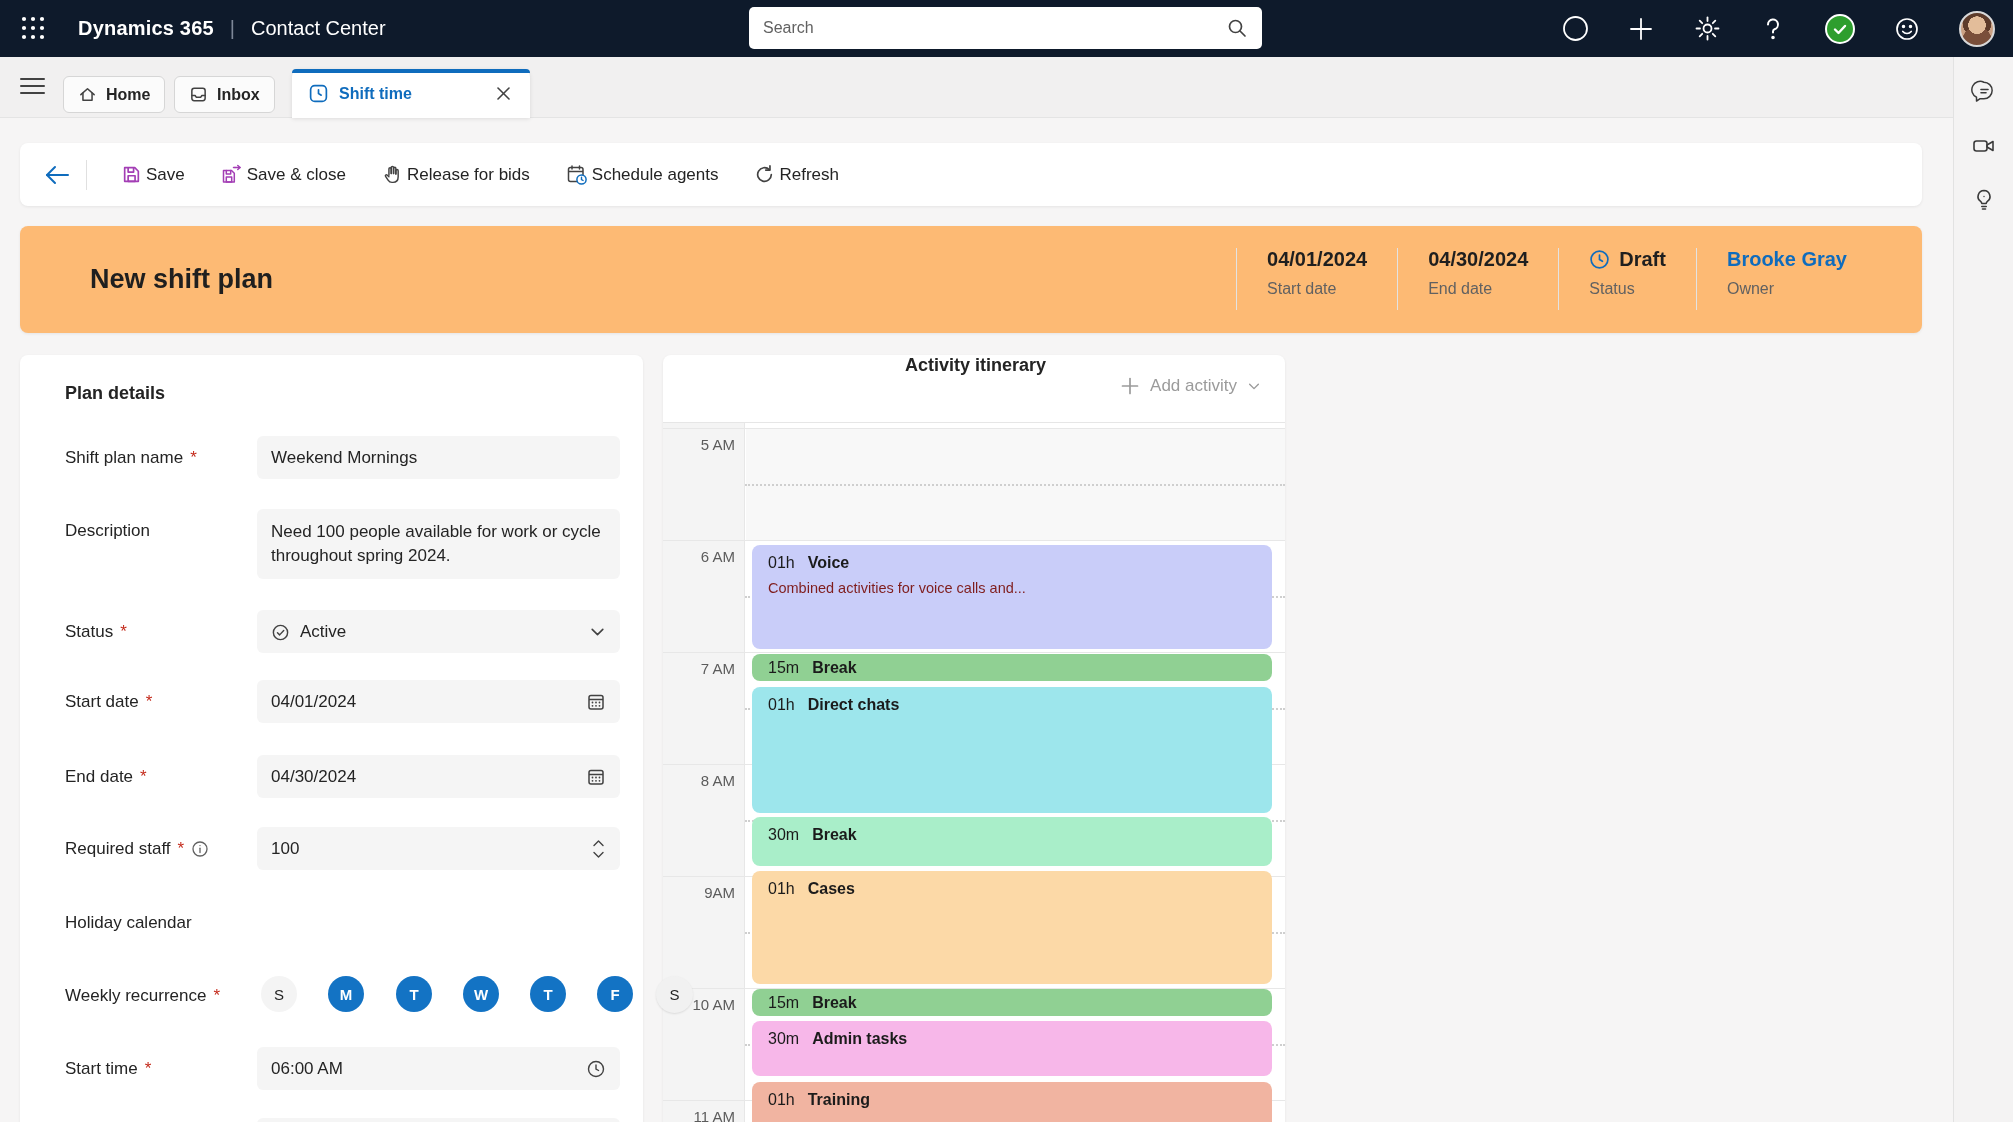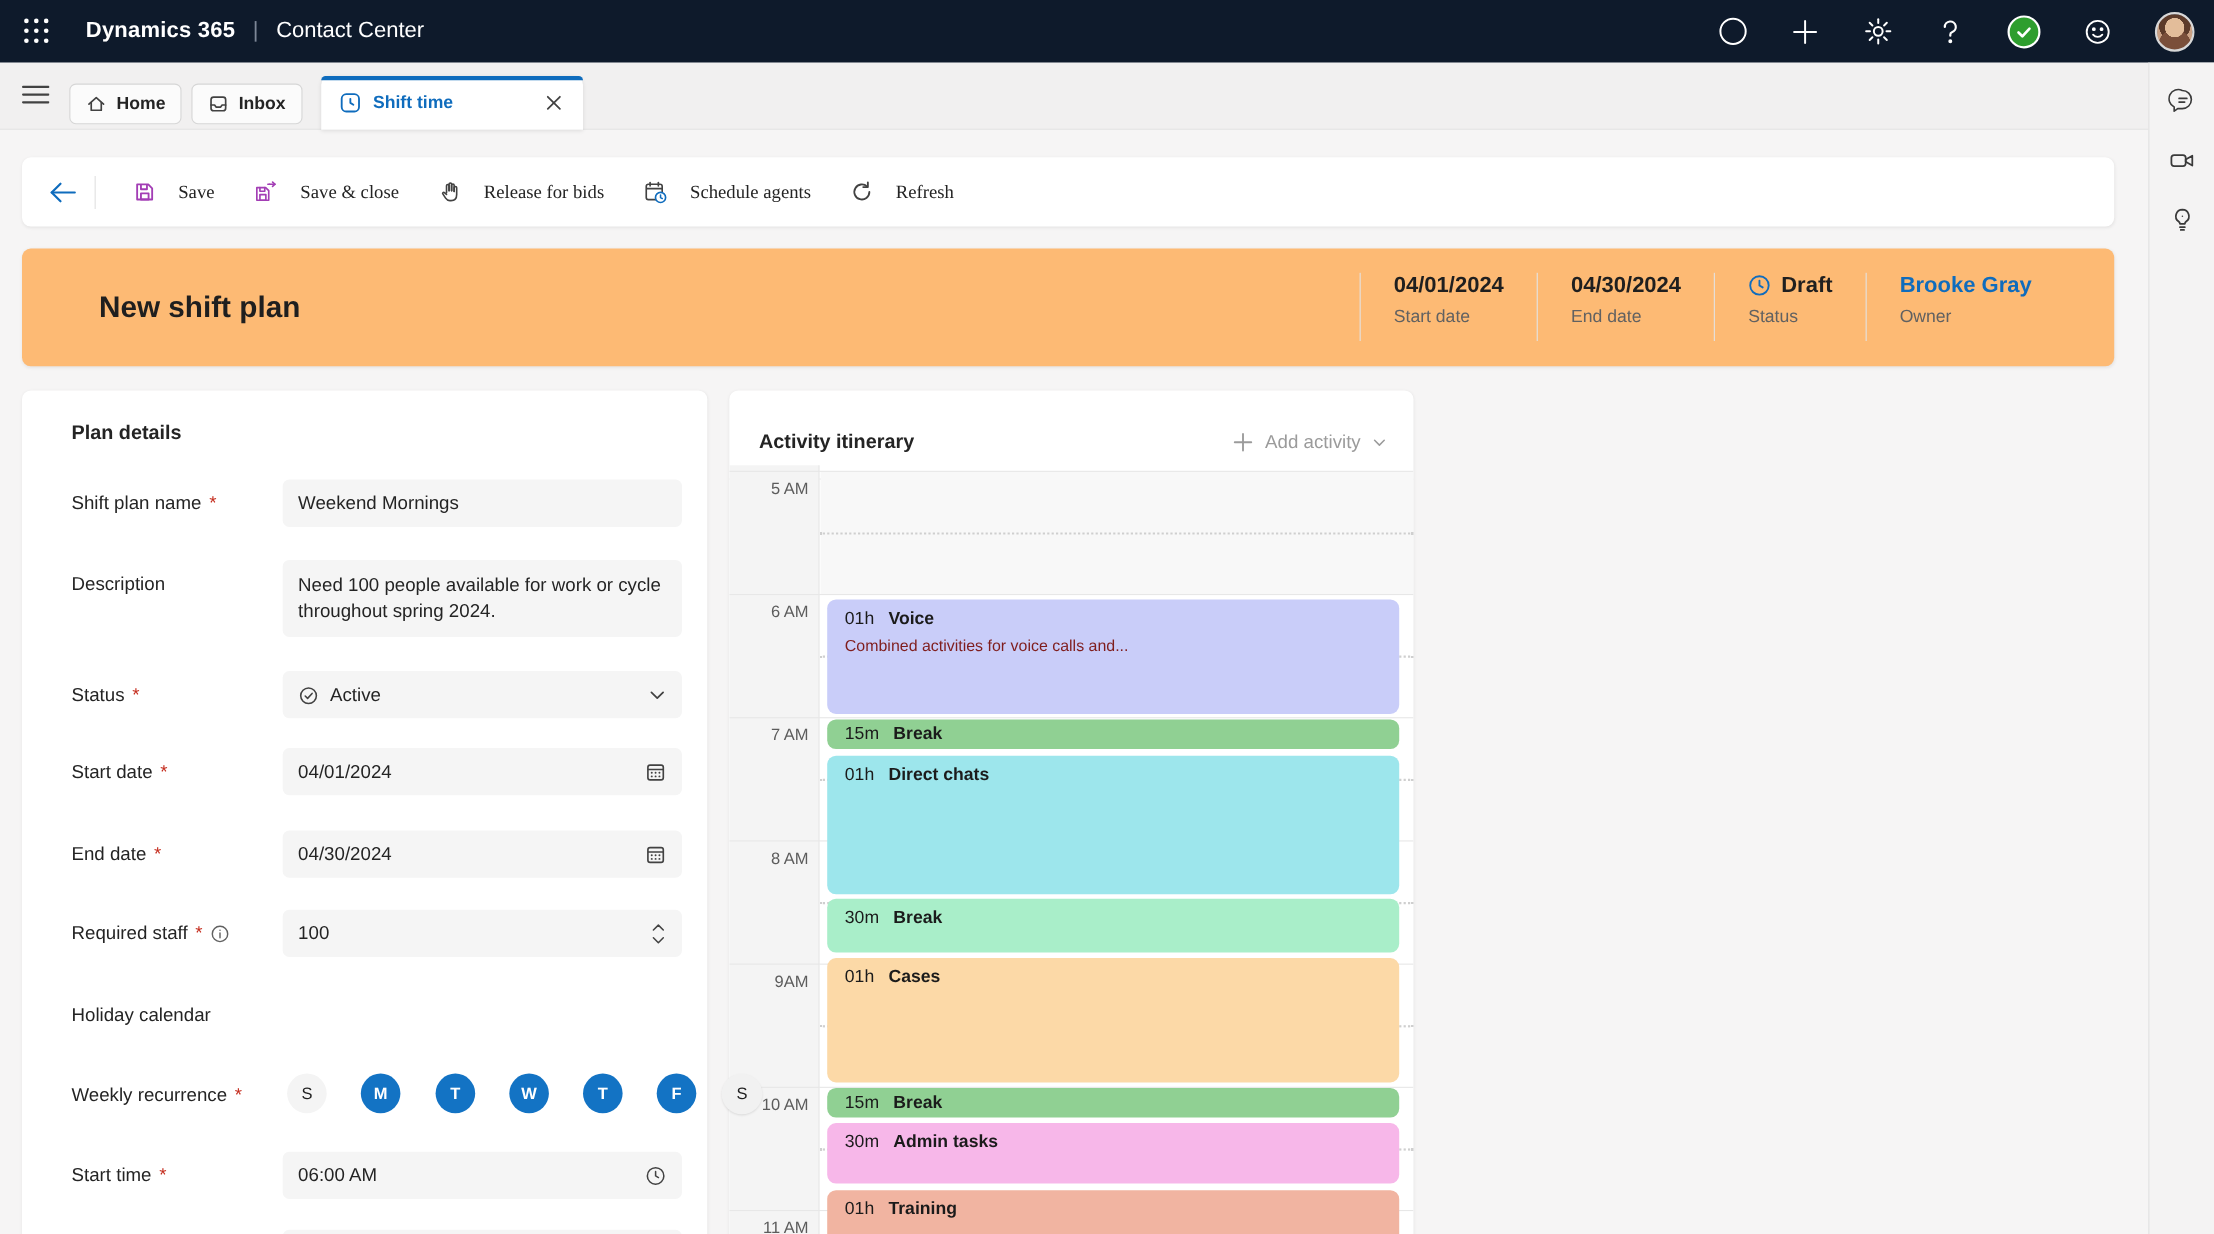--- a/index.html
+++ b/index.html
@@ -33,21 +33,21 @@
   .tab-inbox { left:174px; }
   .tab-active { position:absolute; left:292px; top:69px; width:238px; height:49px; background:#ffffff; border-radius:8px 8px 0 0; box-shadow:0 1px 4px rgba(0,0,0,.10); display:flex; align-items:center; padding:0 16px; gap:10px; cursor:pointer; }
   .tab-active::before { content:""; position:absolute; left:0; top:0; width:100%; height:4px; background:#0f6cbd; border-radius:8px 8px 0 0; }
   .tab-active .tlabel { color:#0f6cbd; font-size:16px; font-weight:700; }
   .tab-close { margin-left:auto; width:22px; height:22px; display:flex; align-items:center; justify-content:center; cursor:pointer; }
 
   
   .cmdbar { position:absolute; left:20px; top:143px; width:1902px; height:63px; background:#fff; border-radius:8px; box-shadow:0 1px 3px rgba(0,0,0,.07); display:flex; align-items:center; padding-left:22px; }
   .back { width:30px; height:30px; display:flex; align-items:center; justify-content:center; cursor:pointer; }
   .cmd-div { width:1px; height:30px; background:#e0e0e0; margin:0 16px 0 14px; }
-  .cmd { display:flex; align-items:center; gap:20px; font-size:17px; color:#242424; padding:0 18px; height:44px; border-radius:5px; cursor:pointer;font-family:Liberation Serif, serif; }
+  .cmd { display:flex; align-items:center; gap:4px; font-size:17px; color:#242424; padding:0 18px; height:44px; border-radius:5px; cursor:pointer; }
 
   
   .headcard { position:absolute; left:20px; top:226px; width:1902px; height:107px; background:#fdba74; border-radius:8px; box-shadow:0 1px 3px rgba(0,0,0,.07); }
   .headtitle { position:absolute; left:70px; top:38px; font-size:27px; font-weight:700; color:#1f1f1f; }
   .summary { position:absolute; right:45px; top:22px; height:62px; display:flex; }
   .sumcol { border-left:1px solid #e3e3e3; padding:0 30px; display:flex; flex-direction:column; }
   .sumval { font-size:20px; font-weight:700; color:#1f1f1f; display:flex; align-items:center; gap:9px; }
   .sumval.link { color:#0f6cbd; cursor:pointer; }
   .sumlab { font-size:16px; color:#616161; margin-top:9px; }
 
@@ -60,21 +60,21 @@
   .finput .ficon { margin-left:auto; display:flex; align-items:center; }
   .ftext { display:flex; align-items:flex-end; gap:10px; }
   .farea { position:absolute; left:237px; width:363px; background:#f5f5f5; border-radius:6px; padding:11px 14px; font-size:17px; line-height:24px; color:#242424; cursor:text; }
   .day { position:absolute; width:36px; height:36px; border-radius:50%; background:#f4f4f4; color:#1f1f1f; font-size:15px; display:flex; align-items:center; justify-content:center; cursor:pointer; }
   .day.sel { background:#1373c4; color:#fff; font-weight:700; }
   .sliver { position:absolute; left:237px; top:763px; width:363px; height:6px; background:#f5f5f5; border-radius:6px 6px 0 0; }
   .day-overflow { position:absolute; left:656px; top:976px; width:37px; height:37px; border-radius:50%; background:#f1f1f1; box-shadow:0 1px 2px rgba(0,0,0,.10); color:#1f1f1f; font-size:15px; display:flex; align-items:center; justify-content:center; z-index:6; cursor:pointer; }
 
   
   .schedcard { position:absolute; left:663px; top:355px; width:622px; height:900px; background:#fff; border-radius:8px; box-shadow:0 1px 3px rgba(0,0,0,.07); overflow:hidden; }
-  .sc-head { position:absolute; left:0; top:13px; width:100%; height:68px; border-bottom:1px solid #e6e6e6; display:flex; align-items:center; padding:0 24px 0 27px; }
+  .sc-head { position:absolute; left:0; top:0; width:100%; height:68px; border-bottom:1px solid #e6e6e6; display:flex; align-items:center; padding:0 24px 0 27px;flex-direction:column; }
   .sc-title { font-size:18px; font-weight:700; }
   .addact { margin-left:auto; display:flex; align-items:center; gap:10px; color:#9b9b9b; font-size:17px; cursor:default; }
   .sc-body { position:absolute; left:0; top:68px; width:622px; height:832px; }
   .gutter { position:absolute; left:0; top:0; width:82px; height:100%; background:#f4f4f4; border-right:1px solid #e7e7e7; }
   .shade5 { position:absolute; left:83px; top:6px; width:539px; height:111px; background:#f8f8f8; }
   .hline { position:absolute; left:0; width:622px; height:1px; background:#e7e7e7; }
   .dline { position:absolute; left:82px; width:540px; border-top:2px dotted #cfcfcf; }
   .hlab { position:absolute; left:0; width:72px; text-align:right; font-size:15px; color:#5c5c5c; }
   .ev { position:absolute; left:89px; width:520px; border-radius:8px; padding:9px 14px 0 16px; overflow:hidden; }
   .ev.slim { display:flex; align-items:center; padding:0 14px 0 16px; }
@@ -115,20 +115,29 @@
             <circle cx="13" cy="22" r="2.1"></circle>
             <circle cx="22" cy="22" r="2.1"></circle>
           </g>
       </svg>
     </div>
     <div class="brand">
       <span class="product">Dynamics 365</span>
       <span class="bar">|</span>
       <span class="appname">Contact Center</span>
     </div>
+    <div class="searchbox">
+      <input placeholder="Search" style="">
+      <span>
+        <svg width="22" height="22" viewBox="0 0 22 22" fill="none" stroke="#424242" stroke-width="1.7" stroke-linecap="round">
+            <circle cx="9.5" cy="9.5" r="6"></circle>
+            <line x1="14" y1="14" x2="19" y2="19"></line>
+          </svg>
+      </span>
+    </div>
     <div class="nav-icons">
       <div class="nav-ic">
         <svg width="27" height="27" viewBox="0 0 27 27" fill="none" stroke="#ffffff" stroke-width="1.8">
             <circle cx="13.5" cy="13.5" r="11.5"></circle>
           </svg>
       </div>
       <div class="nav-ic">
         <svg width="24" height="24" viewBox="0 0 24 24" stroke="#ffffff" stroke-width="1.8" stroke-linecap="round">
             <line x1="12" y1="2" x2="12" y2="22"></line>
             <line x1="2" y1="12" x2="22" y2="12"></line>

